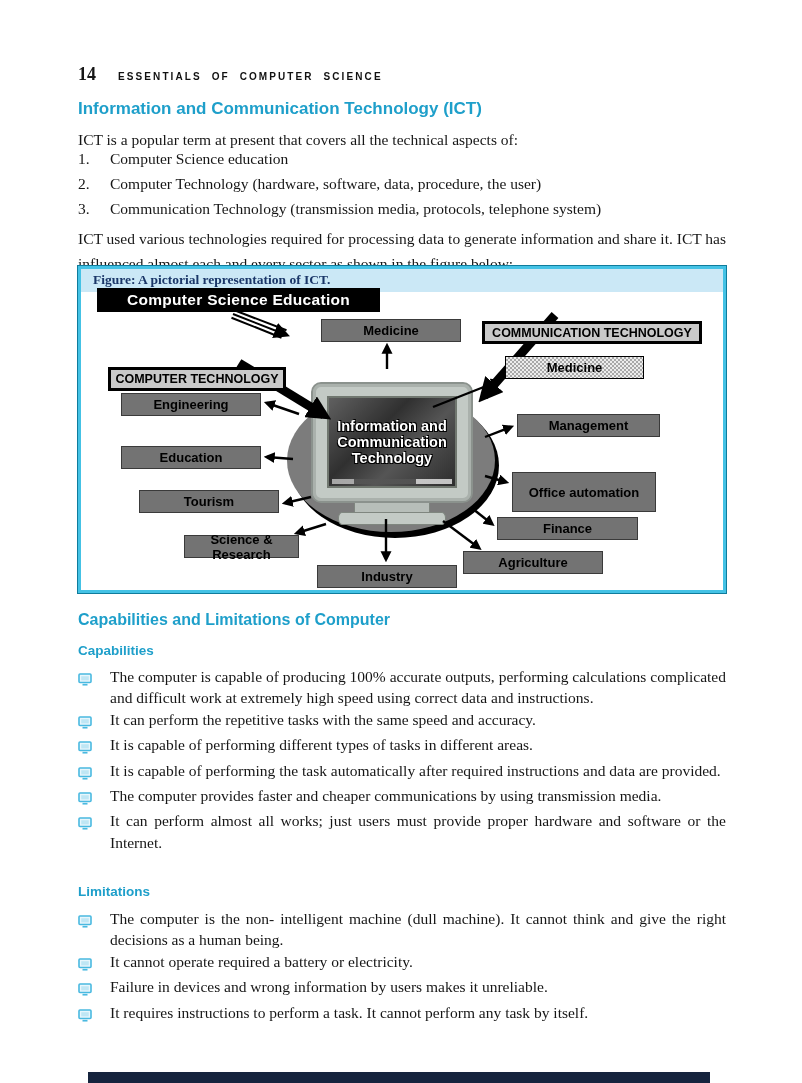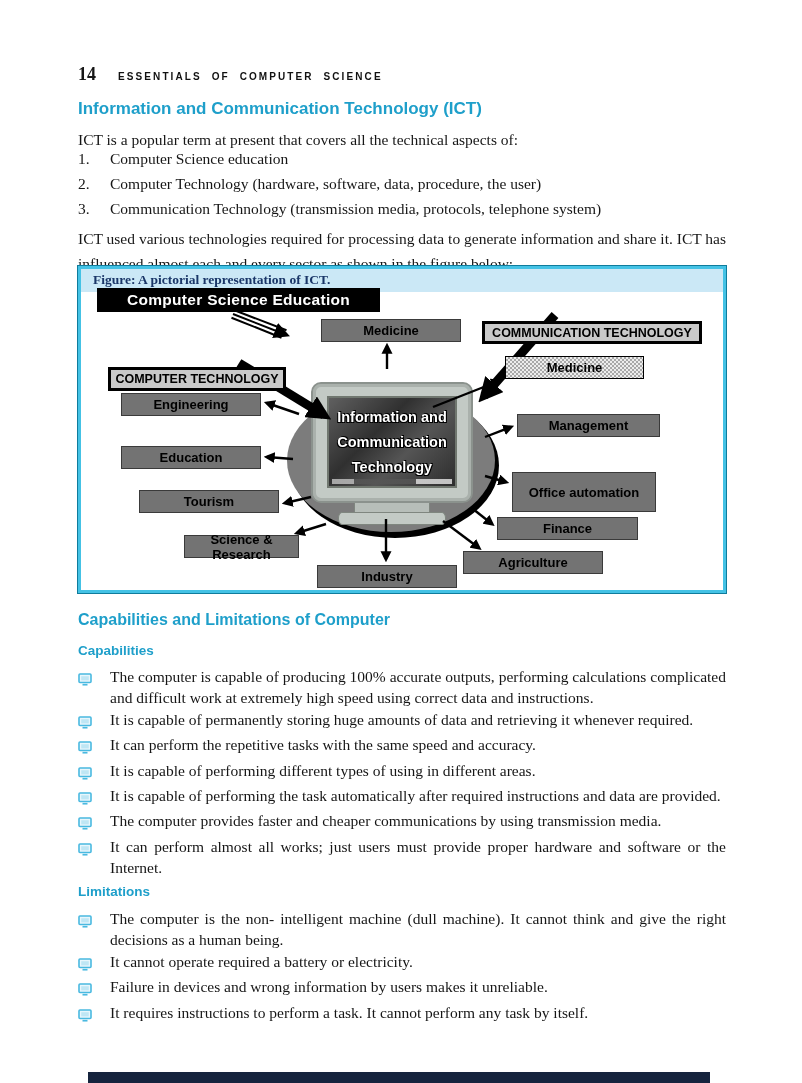--- a/index.html
+++ b/index.html
@@ -50,21 +50,21 @@
   .checkbox{ border:1px solid #000; font-size:13px;
              background:repeating-conic-gradient(#a9a9a9 0% 25%, #ededed 0% 50%) 0 0 / 4px 4px; }
 
   
   .ell-shadow { position:absolute; border-radius:50%; background:#000; }
   .ell-gray   { position:absolute; border-radius:50%; background:#7c7c7c; }
   .mon-body { position:absolute; background:#c3cac5; border:2px solid #8b928d; border-radius:10px;
               box-shadow:inset 0 0 0 3px #aab1ac; }
   .mon-screen { position:absolute; background:linear-gradient(135deg,#606060 0%,#303030 38%,#555 62%,#2d2d2d 100%);
                 border:2px solid #70776f; display:flex; flex-direction:column; align-items:center;
-                justify-content:center; gap:9px; }
+                justify-content:center; gap:0; }
   .scr-line { font-family:"Liberation Sans", sans-serif; font-weight:bold; color:#fff; font-size:14.5px;
               line-height:16px; text-shadow:1px 1px 0 #000, -1px 1px 0 #000, 1px -1px 0 #000; }
   .scr-task { position:absolute; left:3px; right:3px; bottom:2px; height:5px;
               background:linear-gradient(90deg,#bbb 0 18%, #555 18% 70%, #ddd 70% 100%); opacity:.85; }
   .mon-neck { position:absolute; background:#b7beb9; border:1.5px solid #7f867f; }
   .mon-base { position:absolute; background:#c3cac5; border:1.5px solid #7f867f; border-radius:4px/6px; }
 
   .fig-svg { position:absolute; left:0; top:0; pointer-events:none; }
 
   
@@ -175,37 +175,29 @@
           <path d="M4.5,11.7h5" stroke="#49b9e0" stroke-width="1.7"></path>
         </svg></span>
     <span class="li-text">The computer is capable of producing 100% accurate outputs, performing calculations complicated and difficult work at extremely high speed using correct data and instructions.</span>
   </div>
   <div class="li">
     <span class="bico"><svg width="14" height="13" viewBox="0 0 14 13">
           <rect x="1" y="1" width="12" height="8.5" rx="1" fill="#e8f6fc" stroke="#49b9e0" stroke-width="1.6"></rect>
           <rect x="3.2" y="3.2" width="7.6" height="4.2" fill="#bfe6f4"></rect>
           <path d="M4.5,11.7h5" stroke="#49b9e0" stroke-width="1.7"></path>
         </svg></span>
-    <span class="li-text">It is capable of permanently storing huge amounts of data and retrieving it whenever required.</span>
-  </div>
-  <div class="li">
-    <span class="bico"><svg width="14" height="13" viewBox="0 0 14 13">
-          <rect x="1" y="1" width="12" height="8.5" rx="1" fill="#e8f6fc" stroke="#49b9e0" stroke-width="1.6"></rect>
-          <rect x="3.2" y="3.2" width="7.6" height="4.2" fill="#bfe6f4"></rect>
-          <path d="M4.5,11.7h5" stroke="#49b9e0" stroke-width="1.7"></path>
-        </svg></span>
     <span class="li-text">It can perform the repetitive tasks with the same speed and accuracy.</span>
   </div>
   <div class="li">
     <span class="bico"><svg width="14" height="13" viewBox="0 0 14 13">
           <rect x="1" y="1" width="12" height="8.5" rx="1" fill="#e8f6fc" stroke="#49b9e0" stroke-width="1.6"></rect>
           <rect x="3.2" y="3.2" width="7.6" height="4.2" fill="#bfe6f4"></rect>
           <path d="M4.5,11.7h5" stroke="#49b9e0" stroke-width="1.7"></path>
         </svg></span>
-    <span class="li-text">It is capable of performing different types of using in different areas.</span>
+    <span class="li-text">It is capable of performing different types of tasks in different areas.</span>
   </div>
   <div class="li">
     <span class="bico"><svg width="14" height="13" viewBox="0 0 14 13">
           <rect x="1" y="1" width="12" height="8.5" rx="1" fill="#e8f6fc" stroke="#49b9e0" stroke-width="1.6"></rect>
           <rect x="3.2" y="3.2" width="7.6" height="4.2" fill="#bfe6f4"></rect>
           <path d="M4.5,11.7h5" stroke="#49b9e0" stroke-width="1.7"></path>
         </svg></span>
     <span class="li-text">It is capable of performing the task automatically after required instructions and data are provided.</span>
   </div>
   <div class="li">

